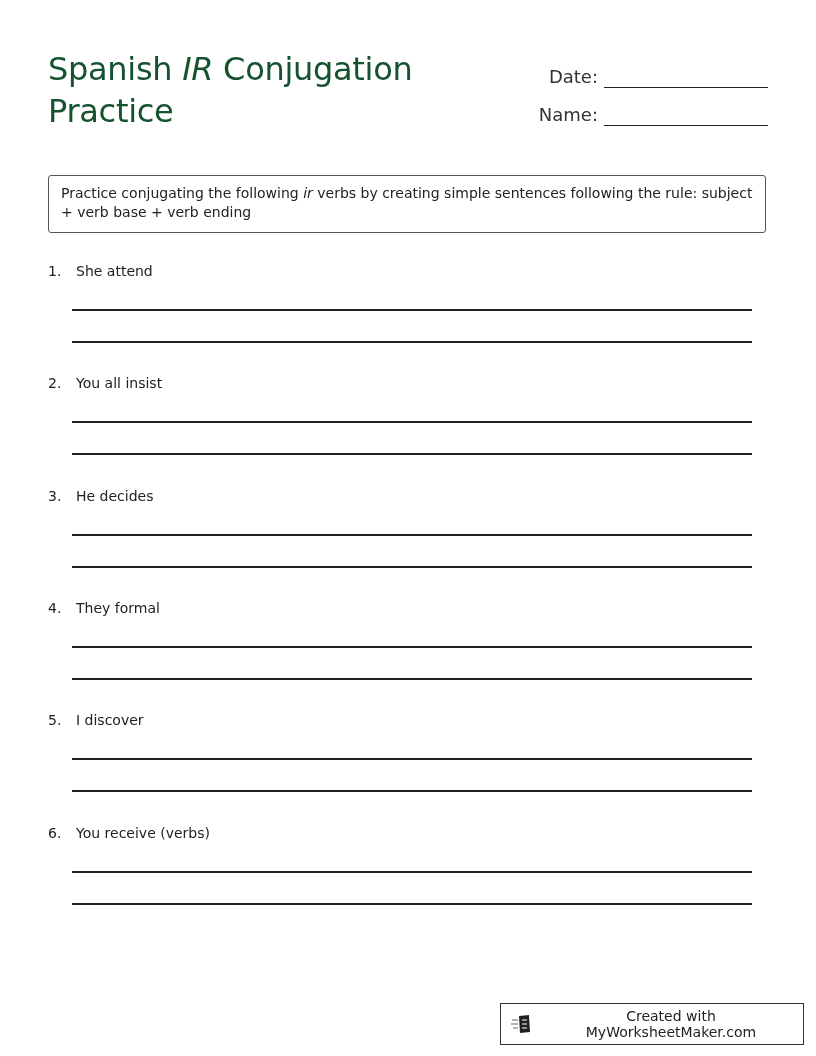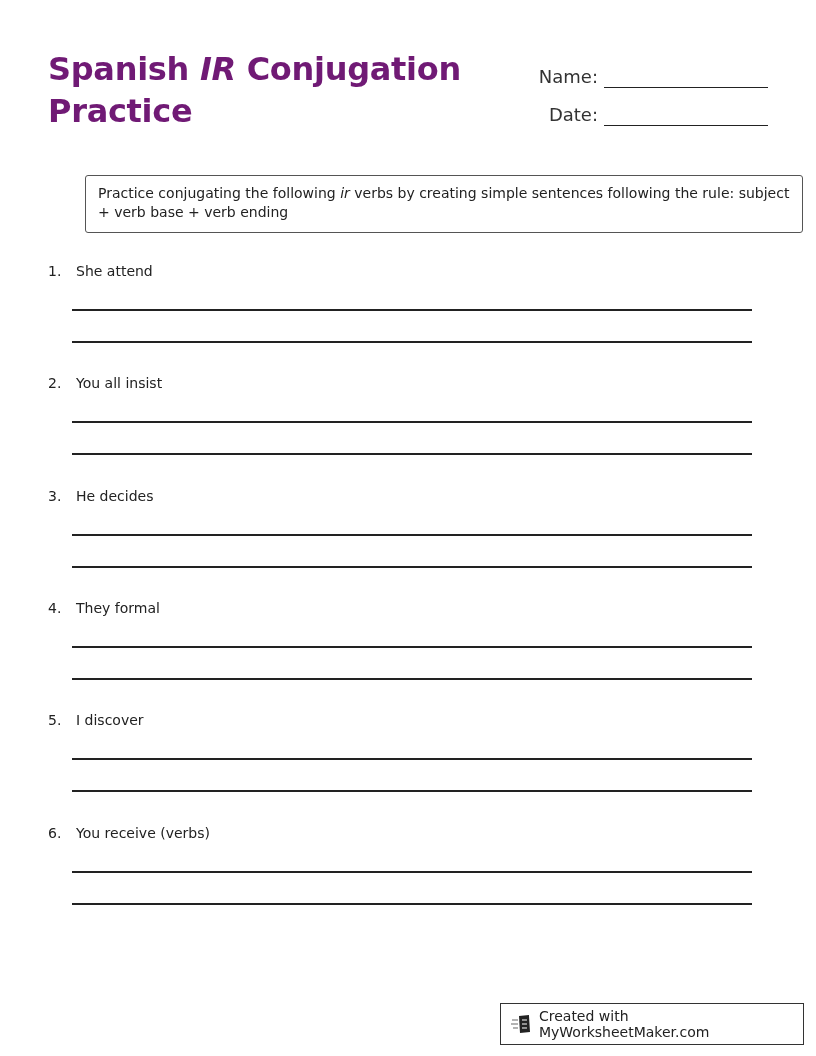--- a/index.html
+++ b/index.html
@@ -1,51 +1,51 @@
 <!DOCTYPE html>
 <html><head>
 <meta charset="utf-8">
 <style>
   html, body { margin: 0; padding: 0; background: #ffffff; }
   body { width: 816px; height: 1056px; position: relative; overflow: hidden;
          font-family: "DejaVu Sans", "Liberation Sans", sans-serif; color: #222; }
   .title { position: absolute; left: 48px; top: 48px; font-size: 32px; line-height: 42px;
-           font-weight: bold; color: #701a75; letter-spacing: -0.3px; }
+           font-weight: normal; color: #14532d; letter-spacing: -0.3px; }
   .title .it { font-style: italic; }
   .meta { position: absolute; right: 48px; top: 50px; width: 240px; }
   .meta-row { display: flex; align-items: flex-end; justify-content: flex-end; height: 38px; }
   .meta-label { font-size: 18px; color: #333; margin-right: 6px; line-height: 22px; }
   .meta-line { width: 164px; border-bottom: 1.5px solid #222; height: 22px; }
   .instructions { position: absolute; left: 48px; top: 175px; width: 718px; box-sizing: border-box;
                   border: 1.5px solid #555; border-radius: 3px; padding: 8px 12px 10px 12px;
-                  font-size: 14px; line-height: 19px; color: #222; height: 58px; margin-left: 37px; }
+                  font-size: 14px; line-height: 19px; color: #222; height: 58px; }
   .instructions .it { font-style: italic; }
   .q { position: absolute; left: 48px; width: 704px; }
   .q-label { font-size: 14px; color: #222; display: flex; }
   .q-num { width: 28px; }
   .answer-line { position: absolute; left: 24px; width: 680px; border-bottom: 2.5px solid #222; }
   .footer { position: absolute; left: 500px; top: 1003px; width: 304px; height: 42px; box-sizing: border-box;
-            border: 1.5px solid #333; display: flex; align-items: center; padding-left: 10px; font-size: 14px; color: #222; }
+            border: 1.5px solid #333; display: flex; align-items: center; padding-left: 10px; font-size: 14px; color: #222; text-align: center; }
   .footer-icon { width: 22px; height: 22px; margin-right: 6px; }
 </style>
 </head>
 <body>
 
 <div class="title">
   <div><span>Spanish </span><span class="it">IR</span><span> Conjugation</span></div>
   <div>Practice</div>
 </div>
 
 <div class="meta">
   <div class="meta-row">
-    <span class="meta-label">Name:</span>
+    <span class="meta-label">Date:</span>
     <span class="meta-line"></span>
   </div>
   <div class="meta-row">
-    <span class="meta-label">Date:</span>
+    <span class="meta-label">Name:</span>
     <span class="meta-line"></span>
   </div>
 </div>
 
 <div class="instructions">
   <span>Practice conjugating the following </span><span class="it">ir</span><span> verbs by creating simple sentences following the rule: subject + verb base + verb ending</span>
 </div>
 
 <div class="q" style="top:263px;">
   <div class="q-label">

